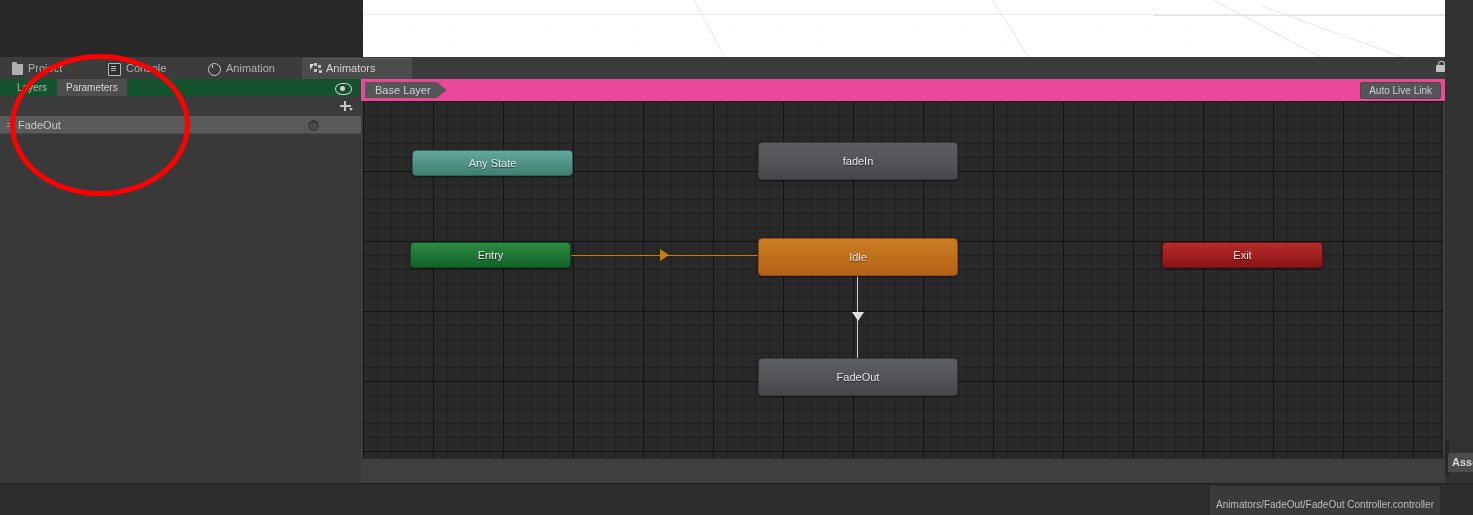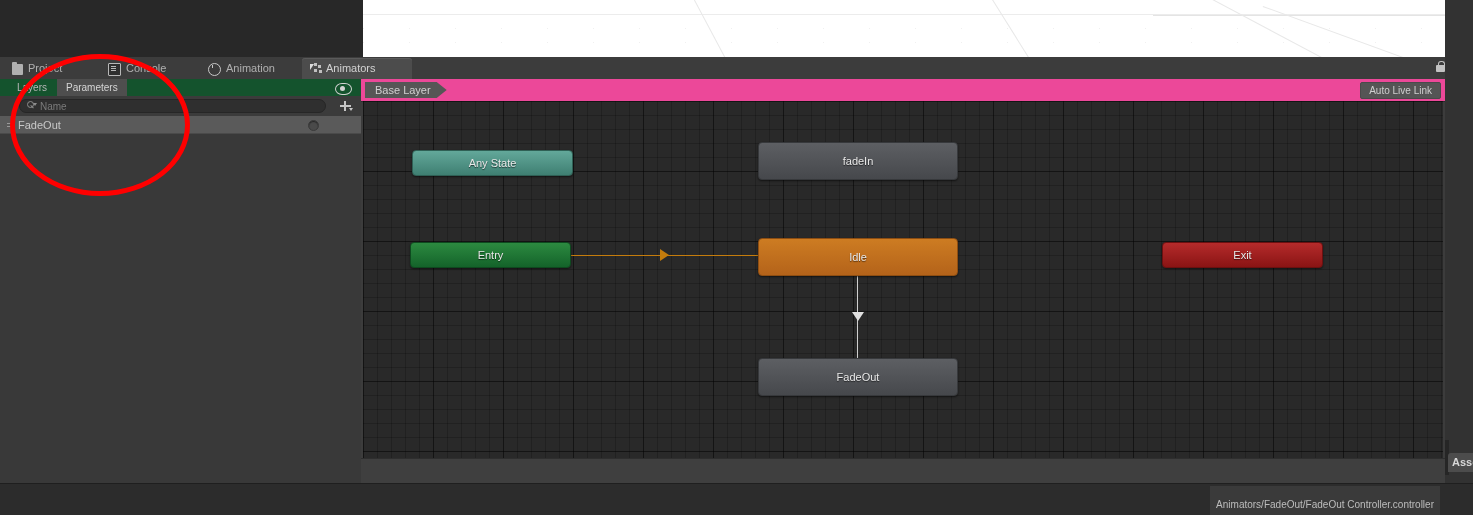--- a/index.html
+++ b/index.html
@@ -204,28 +204,20 @@
     <div class="lptab active" style="left:57px">
       <span>Parameters</span>
     </div>
     <div id="eye-icon">
       <span class="outer"></span>
       <span class="pupil"></span>
     </div>
   </div>
 
   <div id="param-searchbar">
-    <div id="search-field">
-      <span id="search-magnifier">
-        <span class="ring"></span>
-        <span class="handle"></span>
-        <span class="vcar"></span>
-      </span>
-      <span id="search-placeholder">Name</span>
-    </div>
     <div id="add-param-button">
       <span class="ph"></span>
       <span class="pv"></span>
       <span class="pc"></span>
     </div>
   </div>
 
   <div id="param-list">
     <div class="param-row" style="top:0">
       <span class="param-grip">

